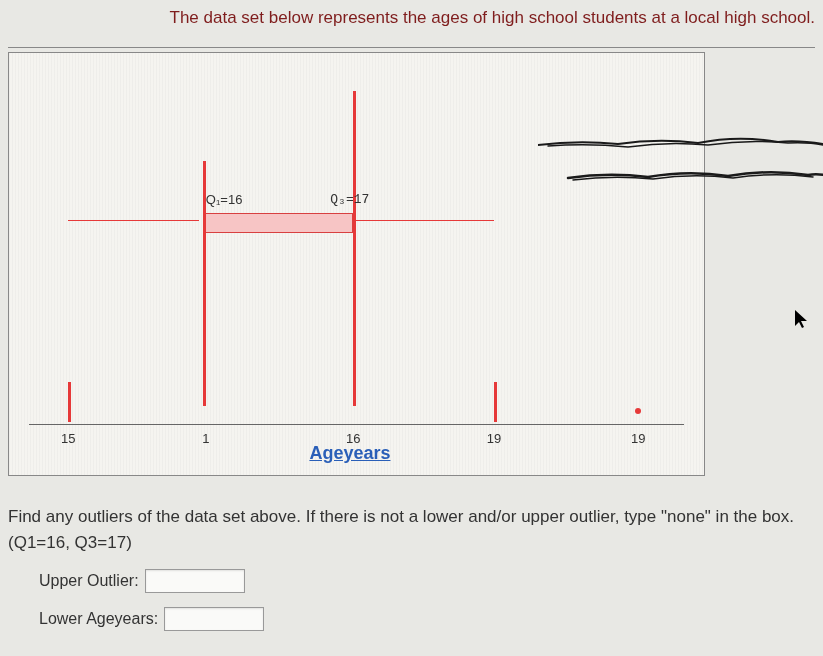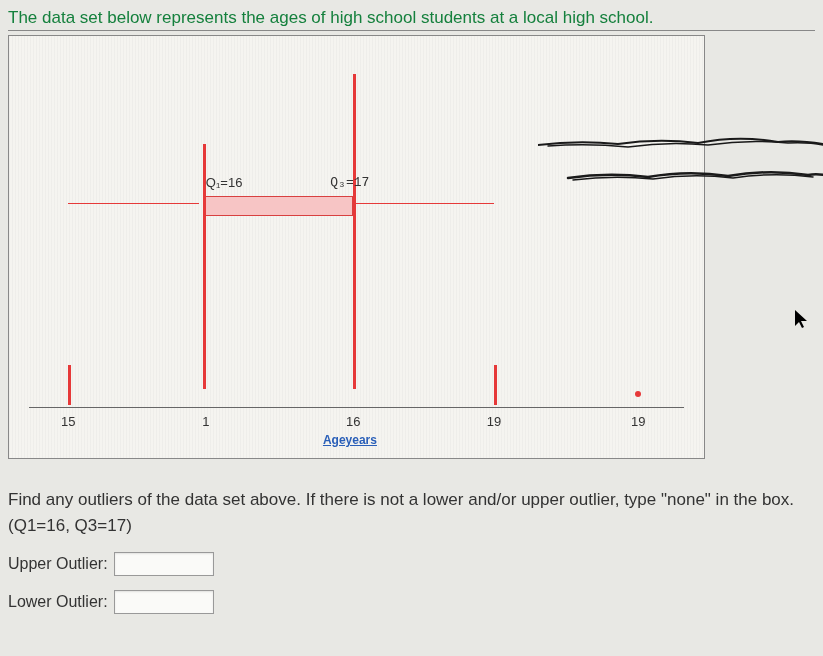--- a/index.html
+++ b/index.html
@@ -6,24 +6,25 @@
     body {
       font-family: Arial, sans-serif;
       background: #e8e8e4;
       padding: 8px;
       width: 823px;
       height: 656px;
       position: relative;
     }
     .prompt-text {
       font-size: 17px;
-      color: #15803d;
+      color: #7f1d1d;
       border-bottom: 1px solid #888;
-      padding-bottom: 2px;
+      padding-bottom: 19px;
       margin-bottom: 4px;
+      text-align: right;
     }
     .chart-container {
       border: 1px solid #888;
       background: repeating-linear-gradient(90deg, rgba(200,200,200,0.15) 0px, rgba(200,200,200,0.15) 1px, transparent 1px, transparent 3px);
       background-color: #f5f4f0;
       height: 424px;
       margin-left: 0;
       margin-right: 110px;
       position: relative;
     }
@@ -110,37 +111,38 @@
     .tick-15 { left: 6%; }
     .tick-16 { left: 27%; }
     .tick-17 { left: 49.5%; }
     .tick-18 { left: 71%; }
     .tick-19 { left: 93%; text-align: center; }
     .axis-label {
       position: absolute;
       bottom: -40px;
       left: 49%;
       transform: translateX(-50%);
-      font-size: 12px;
+      font-size: 18px;
       color: #2a5fb8;
       text-decoration: underline;
       font-weight: bold;
     }
     .instruction {
       font-size: 17px;
       color: #333;
       margin-top: 28px;
       line-height: 1.5;
     }
     .answer-row {
       display: flex;
       align-items: center;
       margin-top: 14px;
       font-size: 16px;
       color: #333;
+      margin-left: 31px;
     }
     .answer-label { margin-right: 6px; }
     .answer-input {
       width: 100px;
       height: 24px;
       border: 1px solid #999;
       background: #fafaf8;
       box-shadow: inset 0 1px 2px rgba(0,0,0,0.1);
       padding: 0 4px;
       font-size: 14px;
@@ -203,15 +205,15 @@
 </div>
 
 <div class="instruction">Find any outliers of the data set above.  If there is not a lower and/or upper outlier, type "none" in the box.  (Q1=16, Q3=17)</div>
 
 <div class="answer-row">
   <span class="answer-label">Upper Outlier:</span>
   <input class="answer-input" type="text" value="" style="">
 </div>
 
 <div class="answer-row">
-  <span class="answer-label">Lower Outlier:</span>
+  <span class="answer-label">Lower Ageyears:</span>
   <input class="answer-input" type="text" value="" style="">
 </div>
 
 </body></html>

